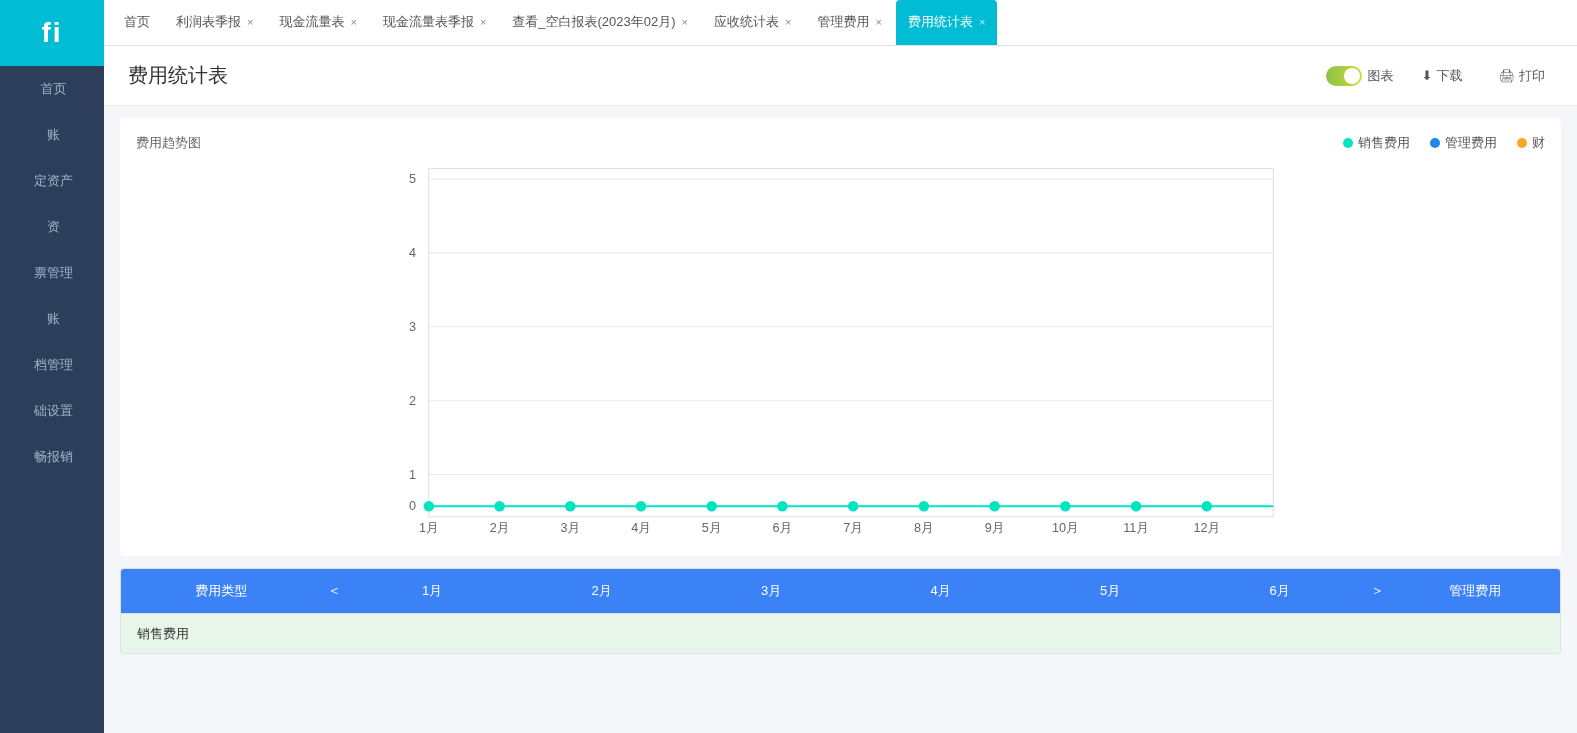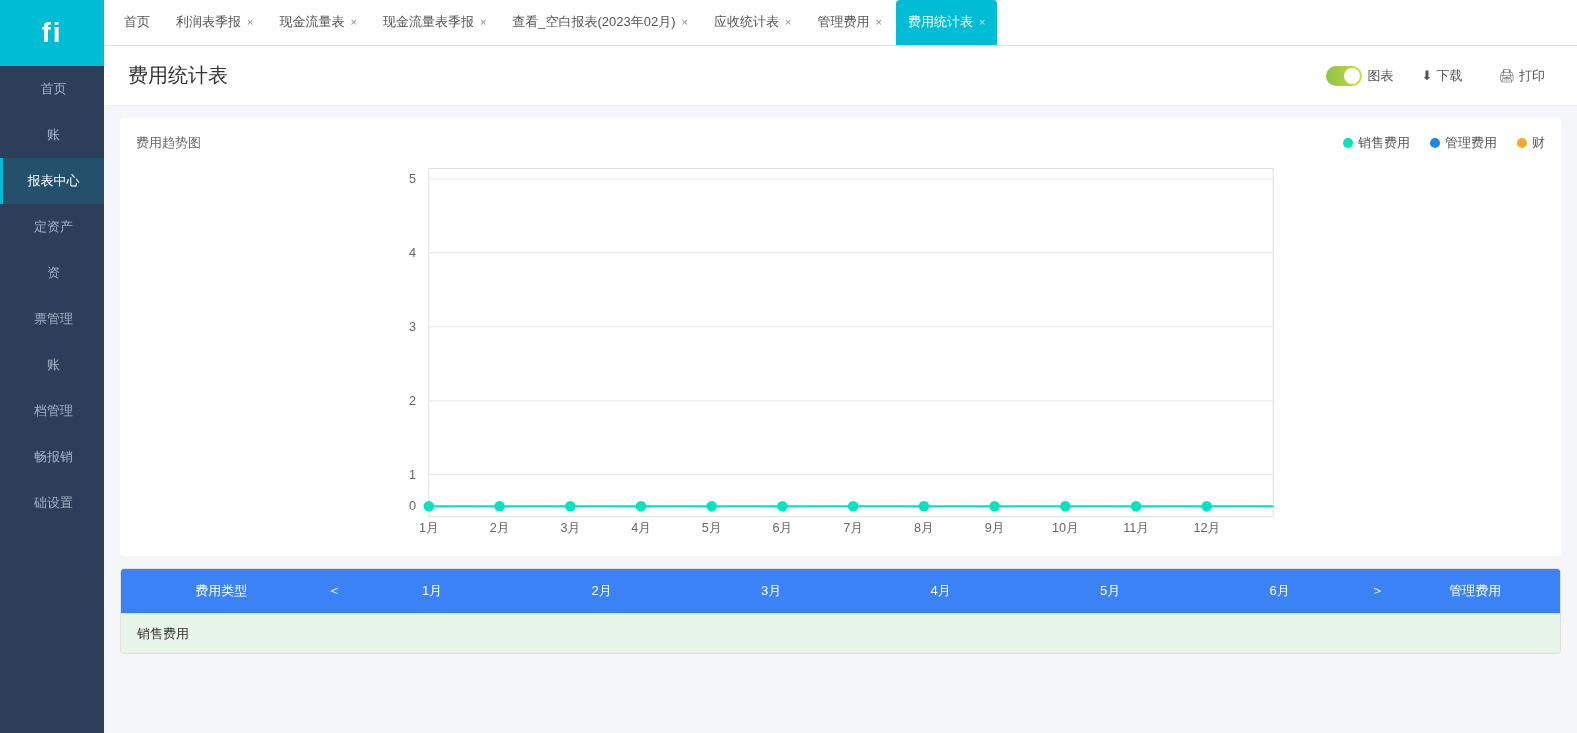--- a/index.html
+++ b/index.html
@@ -219,28 +219,27 @@
       font-size: 13px;
     }
   </style>
 </head>
 <body>
 
 <div class="sidebar">
   <div class="sidebar-logo">fi</div>
   <div class="sidebar-item">首页</div>
   <div class="sidebar-item">账</div>
-  <div class="sidebar-item active">报表中心</div>
   <div class="sidebar-item">定资产</div>
   <div class="sidebar-item">资</div>
   <div class="sidebar-item">票管理</div>
   <div class="sidebar-item">账</div>
   <div class="sidebar-item">档管理</div>
+  <div class="sidebar-item">础设置</div>
   <div class="sidebar-item">畅报销</div>
-  <div class="sidebar-item">础设置</div>
 </div>
 
 <div class="main">
 
   <div class="tab-bar">
     <div class="tab home">
       <span>首页</span>
     </div>
     <div class="tab">
       <span>利润表季报</span>

